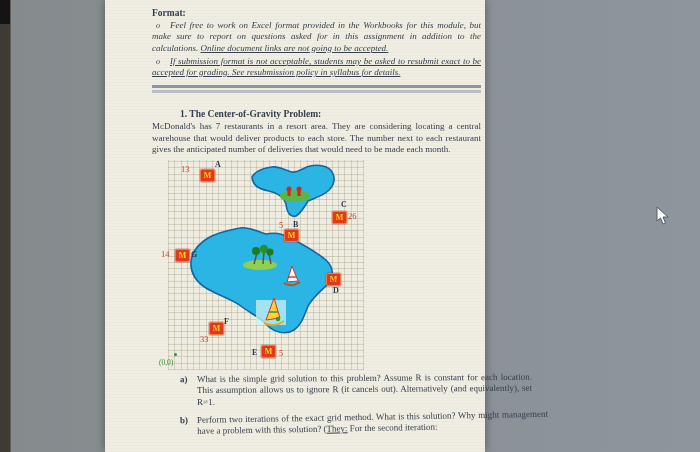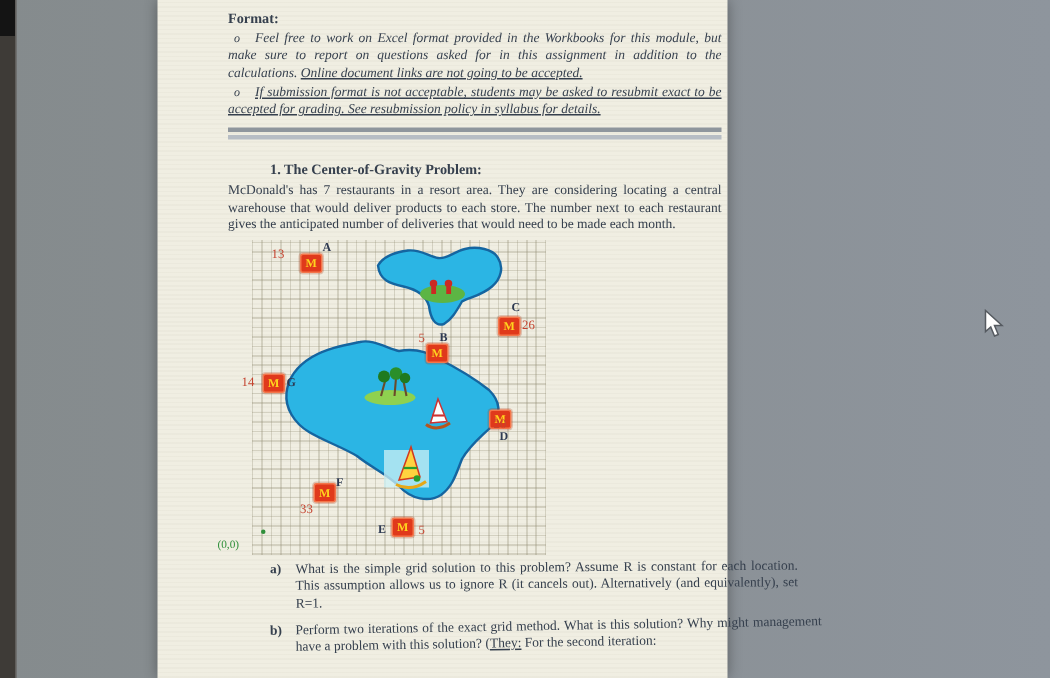--- a/index.html
+++ b/index.html
@@ -146,21 +146,21 @@
     <span class="site-label" style="left:119px;top:318px;">F</span>
     <span class="qty" style="left:95px;top:335px;">33</span>
 
     <span class="site-label" style="left:147px;top:349px;">E</span>
     <div class="mcd" style="left:156px;top:345px;">
         <span>M</span>
       </div>
     <span class="qty" style="left:174px;top:349px;">5</span>
 
     <div class="origin-dot" style="left:69px;top:353px;"></div>
-    <span class="origin" style="left:40px;top:359px;">(0,0)</span>
+    <span class="origin" style="left:54px;top:359px;">(0,0)</span>
 
     <div class="qa q-a">
       <span class="qlabel">a)</span>
       <span class="qtext">What is the simple grid solution to this problem?  Assume R is constant for each location.  This assumption allows us to ignore R (it cancels out).  Alternatively (and equivalently), set R=1.</span>
     </div>
 
     <div class="qa q-b">
       <span class="qlabel">b)</span>
       <span class="qtext"><span>Perform two iterations of the exact grid method.  What is this solution? Why might management have a problem with this solution? (</span><span class="ul">They:</span><span> For the second iteration:</span></span>
     </div>

